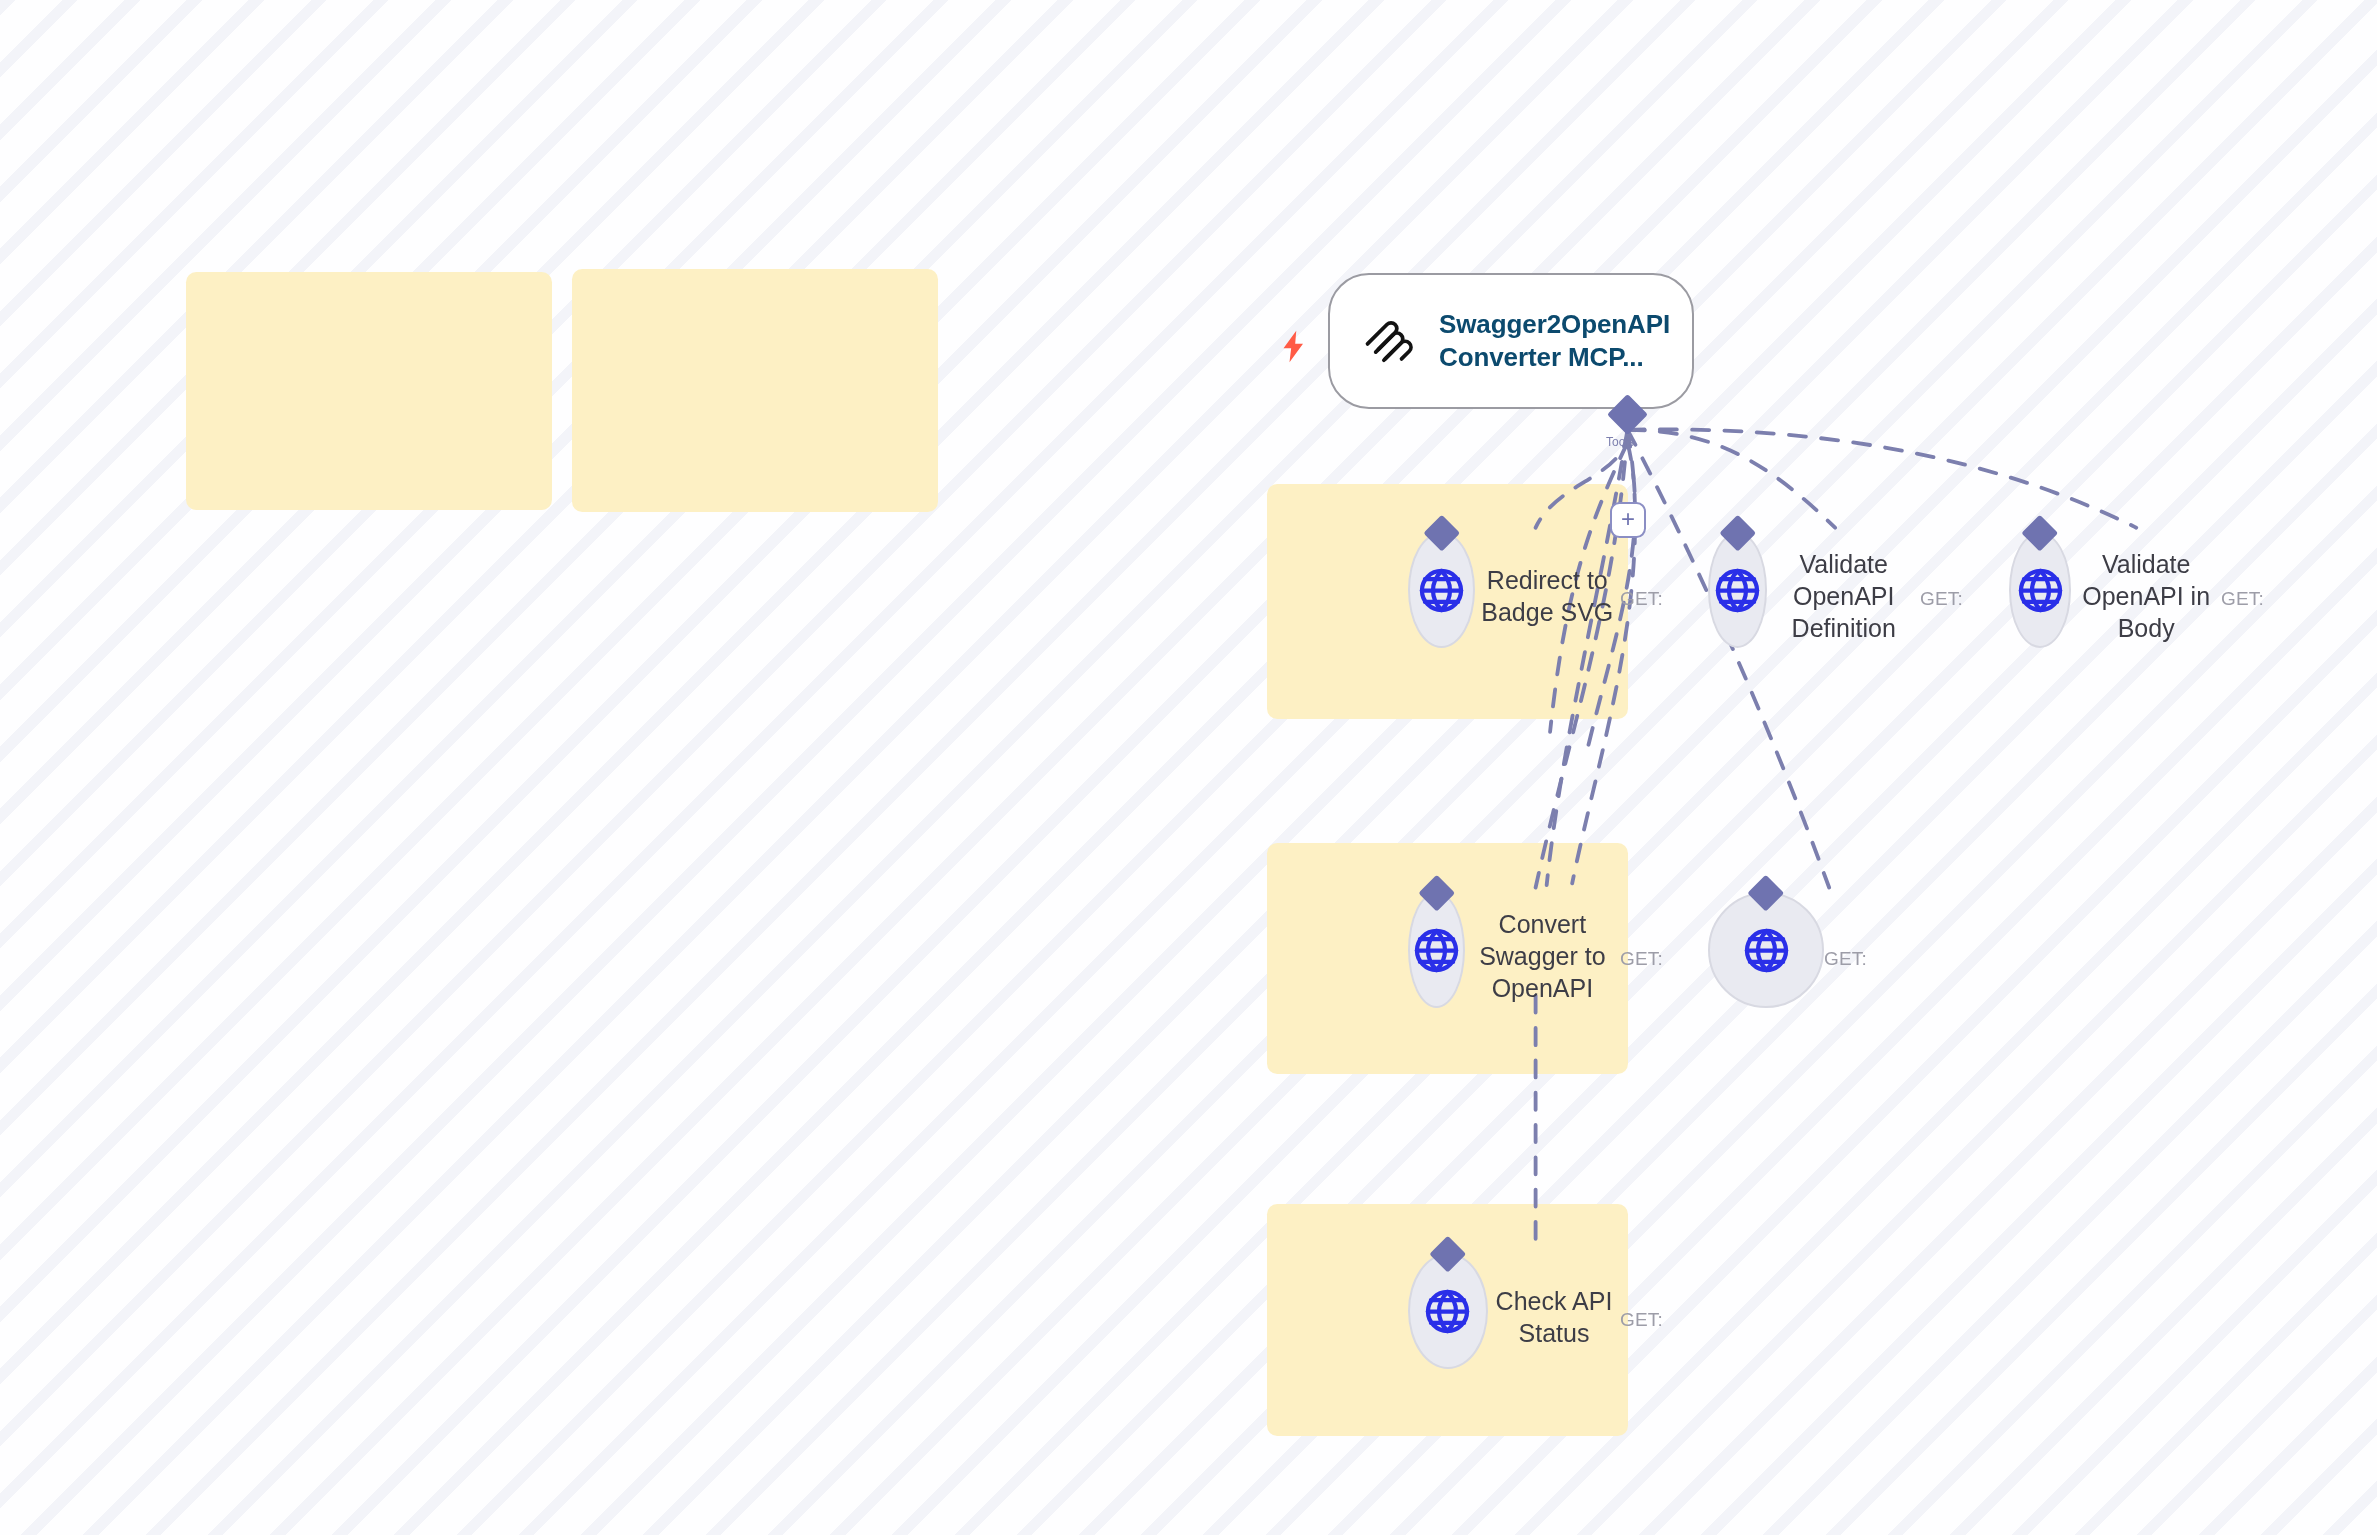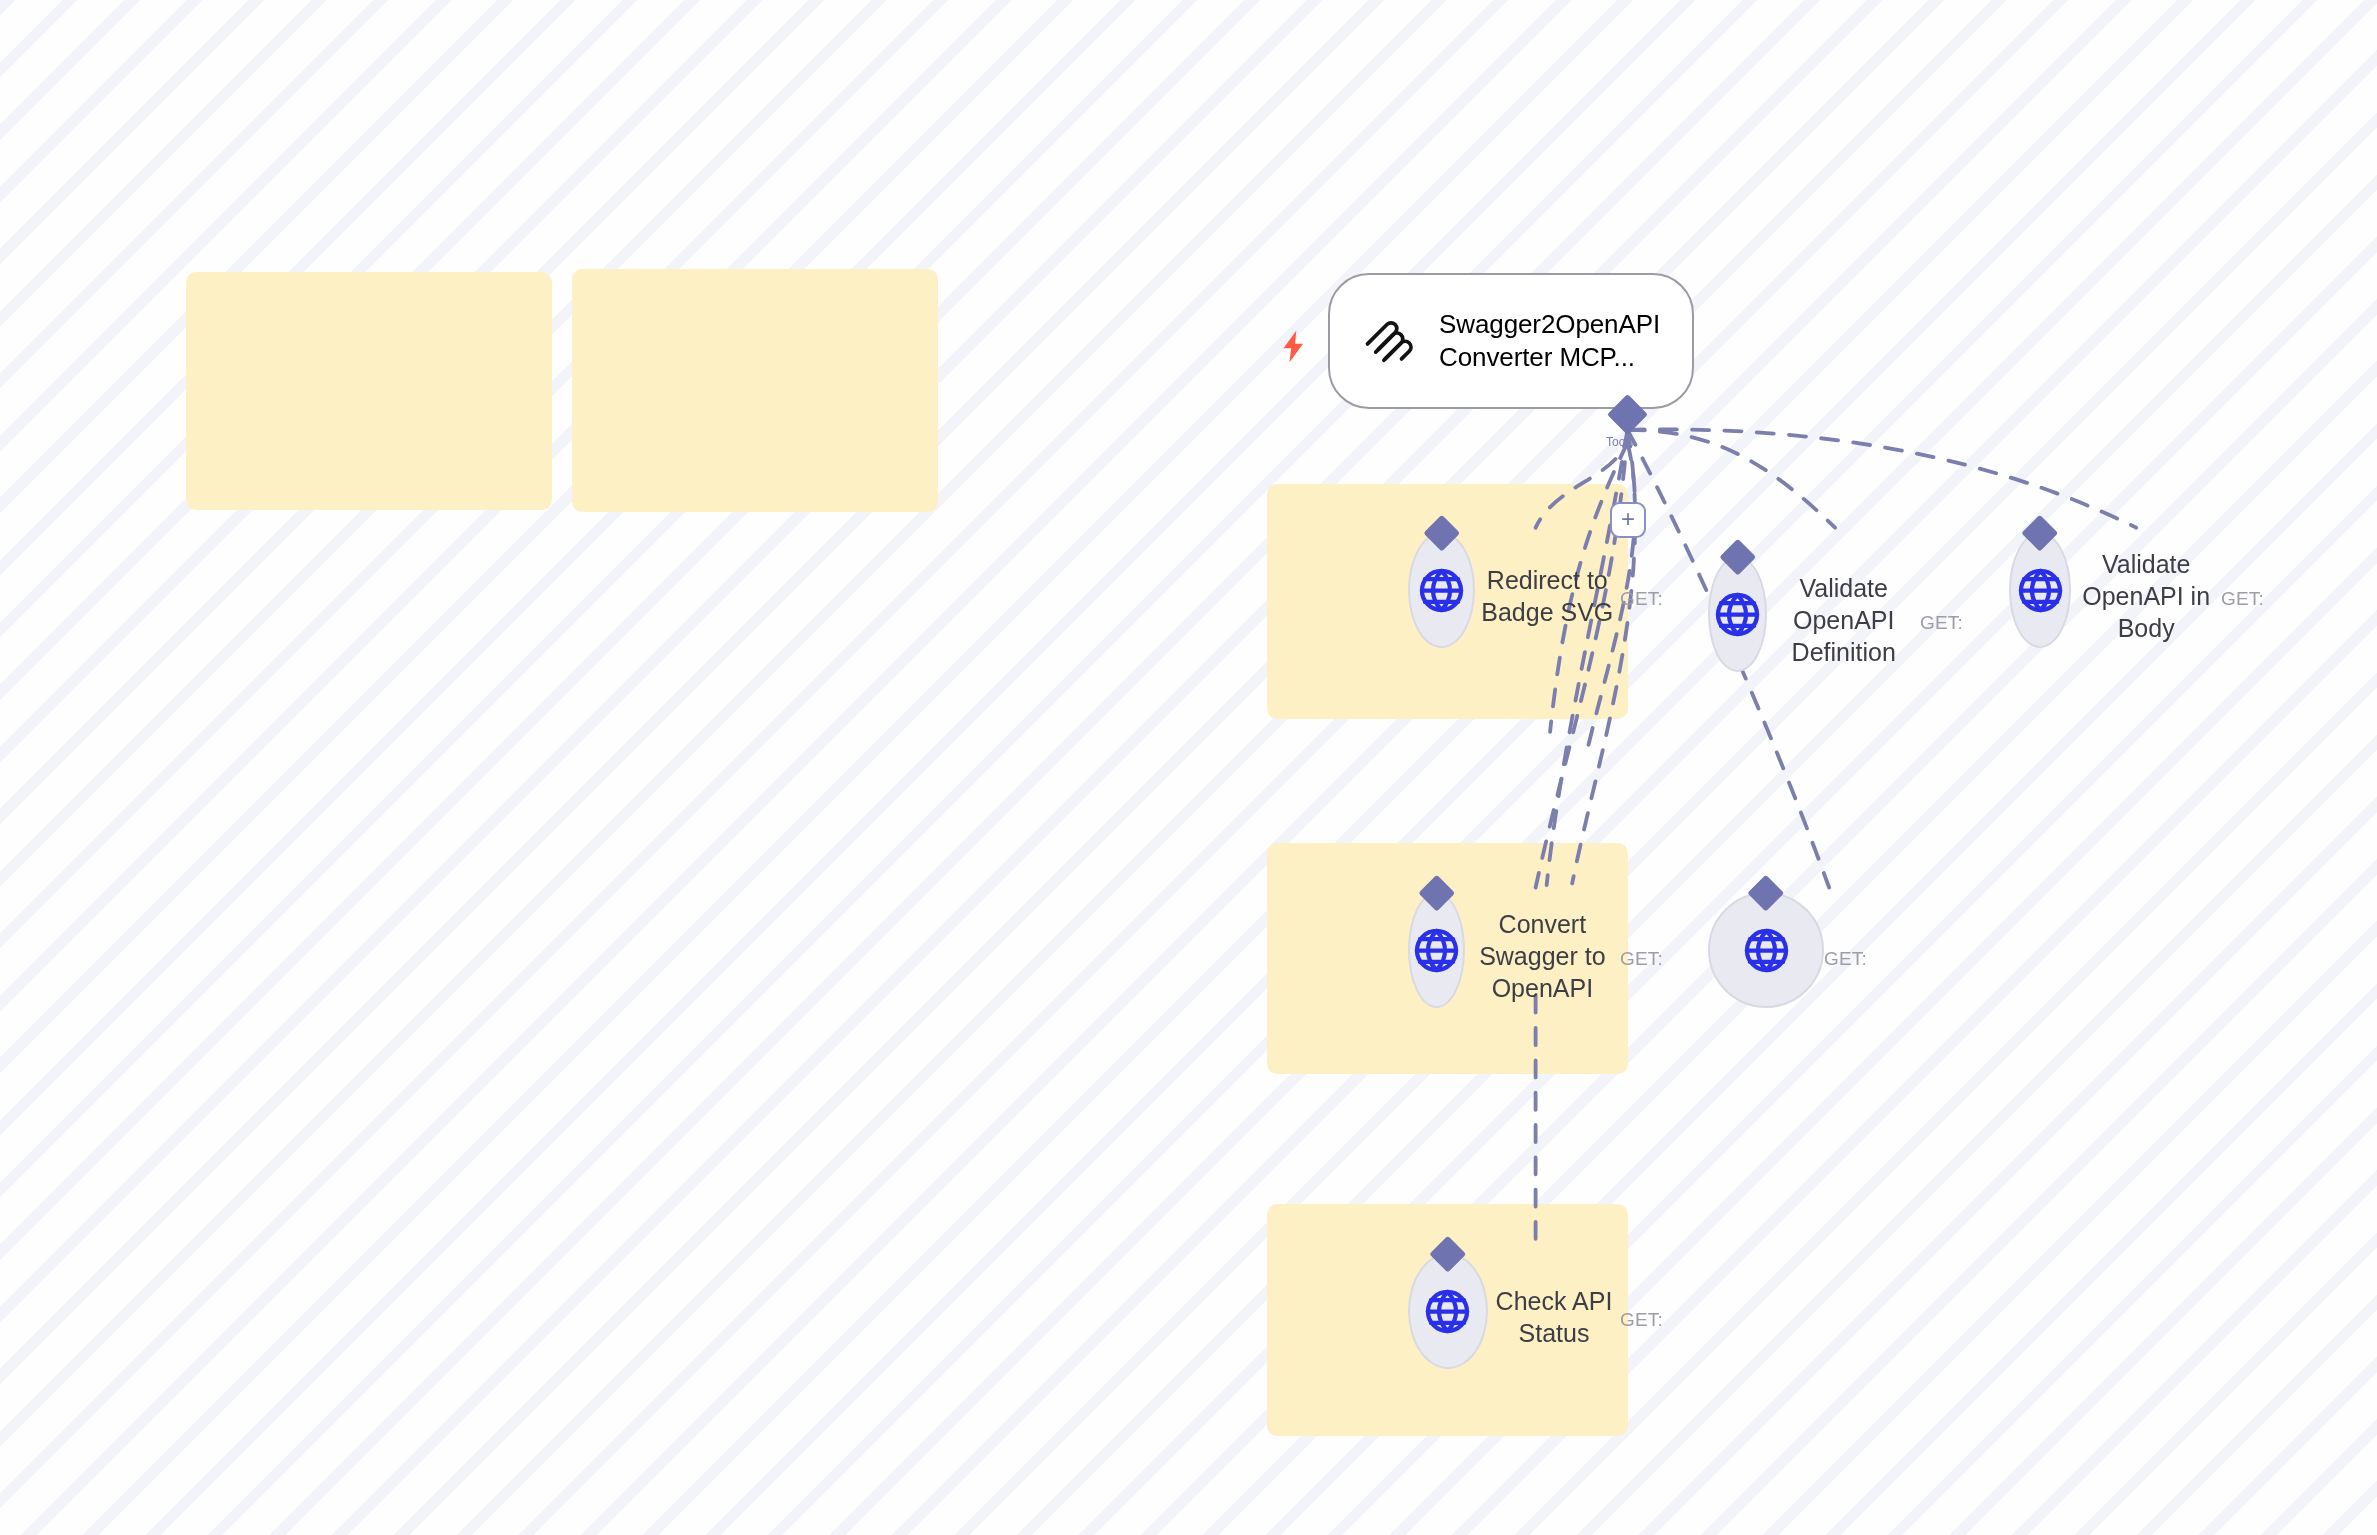--- a/index.html
+++ b/index.html
@@ -66,24 +66,24 @@
   }
   .mcp-logo {
     flex: 0 0 auto;
     width: 53px;
     height: 53px;
     display: block;
   }
   .mcp-title {
     font-size: 26px;
     line-height: 1.27;
-    color: #000000;
+    color: #0c4a6e;
     letter-spacing: -0.1px;
     white-space: pre-line;
-    font-weight: 400;
+    font-weight: 700;
   }
 
   
   .bolt {
     position: absolute;
     width: 36px;
     height: 49px;
     color: #ff5b46;
   }
   .bolt svg { width: 100%; height: 100%; display: block; }
@@ -251,21 +251,21 @@
           <circle cx="12" cy="12" r="9.2"></circle>
           <path d="M2.8 12h18.4"></path>
           <path d="M12 2.8c2.6 2.6 4 5.8 4 9.2s-1.4 6.6-4 9.2c-2.6-2.6-4-5.8-4-9.2s1.4-6.6 4-9.2z"></path>
           <path d="M4.2 6.6h15.6M4.2 17.4h15.6"></path>
         </svg>
       </div>
       <div class="tool-label">Redirect to Badge SVG</div>
       <div class="tool-method">GET:</div>
     </div>
 
-    <div class="tool-node" style="left:1708px; top:556px;">
+    <div class="tool-node" style="left:1708px; top:532px;">
       <div class="tool-circle" style="position:relative;">
         <div class="node-handle diamond"></div>
         <svg viewBox="0 0 24 24" fill="none" stroke="currentColor" stroke-width="2" stroke-linecap="round" stroke-linejoin="round">
           <circle cx="12" cy="12" r="9.2"></circle>
           <path d="M2.8 12h18.4"></path>
           <path d="M12 2.8c2.6 2.6 4 5.8 4 9.2s-1.4 6.6-4 9.2c-2.6-2.6-4-5.8-4-9.2s1.4-6.6 4-9.2z"></path>
           <path d="M4.2 6.6h15.6M4.2 17.4h15.6"></path>
         </svg>
       </div>
       <div class="tool-label">Validate OpenAPI Definition</div>

